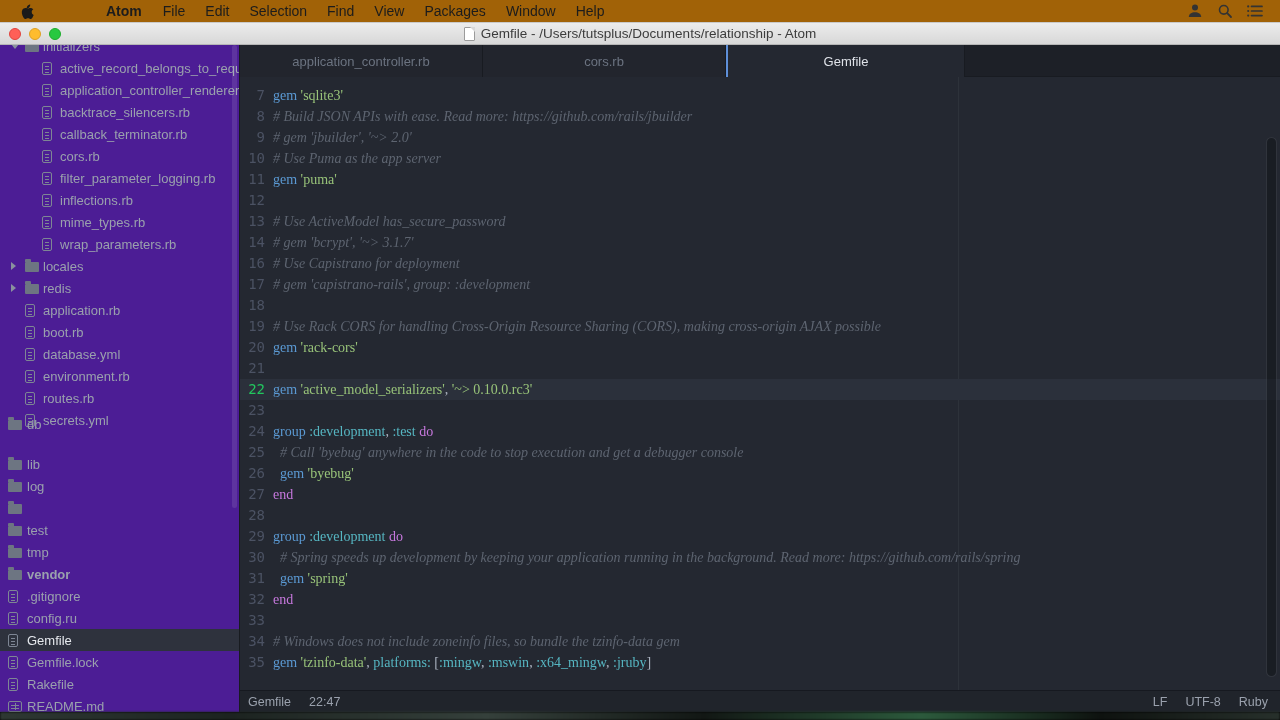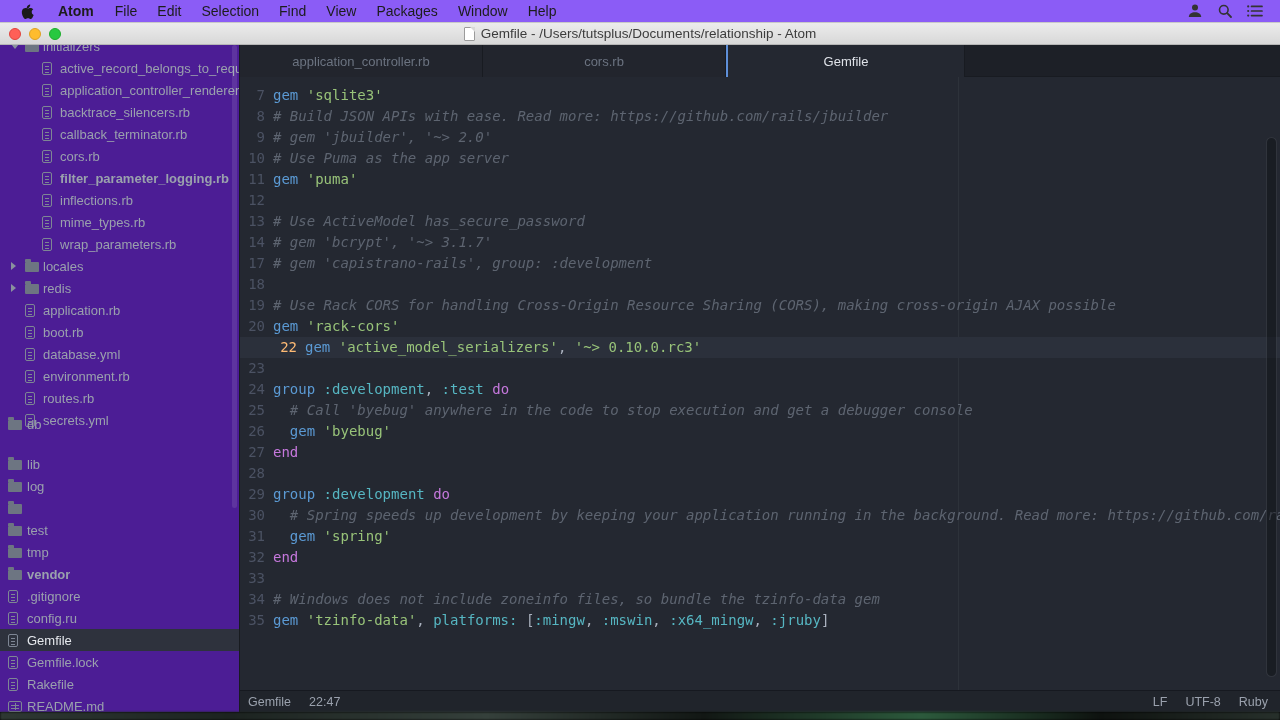--- a/index.html
+++ b/index.html
@@ -2,22 +2,22 @@
 <html><head>
 <meta charset="utf-8">
 <style>
   * { margin:0; padding:0; box-sizing:border-box; }
   html,body { width:1280px; height:720px; overflow:hidden; background:#000; }
   body { font-family:"Liberation Sans", sans-serif; }
   #screen { position:relative; width:1280px; height:720px; overflow:hidden; }
 
   
   #menubar { position:absolute; left:0; top:0; width:1280px; height:23px;
-    background:#8b5cf6; display:flex; align-items:center; color:#1c1c1c;
-    font-size:14px; border-bottom:1px solid #c9c9c9; }
+    background:#a16207; display:flex; align-items:center; color:#1c1c1c;
+    font-size:14px; border-bottom:1px solid #c9c9c9;gap:48px; }
   #apple-logo { width:17px; height:17px; margin:0 10px 0 20px; }
   .menu-item { padding:0 10px; height:23px; line-height:23px; color:#1c1c1c; }
   .menu-item.app-name { font-weight:bold; padding:0 11px; }
   #menubar-right { margin-left:auto; display:flex; align-items:center; gap:8px; padding-right:14px; }
   .mb-icon { width:22px; height:18px; display:flex; align-items:center; justify-content:center; }
 
   
   #titlebar { position:absolute; left:0; top:23px; width:1280px; height:22px;
     background:linear-gradient(#ececec,#d8d8d8); border-bottom:1px solid #b6b6b6;
     display:flex; align-items:center; justify-content:center; }
@@ -70,22 +70,22 @@
     height:33px; width:239px; }
 
   
   #editor { position:absolute; left:240px; top:32px; width:1040px; height:613px;
     background:#242831; overflow:hidden; }
   #code-lines { position:absolute; left:0; top:8px; width:1040px; }
   .code-row { position:relative; display:flex; height:21px;
     font-family:"DejaVu Sans Mono", monospace; font-size:14px; line-height:21px; white-space:pre; }
   .code-row.cursor-line { background:#2b303b; }
   .gutter { flex:0 0 33px; text-align:right; padding-right:8px; color:#4b5263; user-select:none; }
-  .cursor-line .gutter { color:#fdba74;margin-left:32px; }
-  .code-text { white-space:pre; }
+  .cursor-line .gutter { color:#22c55e; }
+  .code-text { white-space:pre;font-family:Liberation Serif, serif; }
   .tk-d { color:#abb2bf; }
   .tk-k { color:#5b9ad4; }
   .tk-s { color:#98c379; }
   .tk-y { color:#56b6c2; }
   .tk-p { color:#c678dd; }
   .tk-c { color:#5d6470; font-style:italic; }
   #wrap-guide { position:absolute; left:718px; top:0; width:1px; height:613px;
     background:rgba(171,178,191,0.07); }
   #editor-scrollbar { position:absolute; right:3px; top:60px; width:11px; height:540px;
     background:rgba(13,15,19,0.45); border:1px solid rgba(171,178,191,0.16); border-radius:6px; }
@@ -192,21 +192,21 @@
           <div class="tree-row" style="top: 78px;">
             <span class="ti ti-file" style="left: 42px;"></span>
             <span class="tree-label" style="margin-left: 60px;">callback_terminator.rb</span>
           </div>
           <div class="tree-row" style="top: 100px;">
             <span class="ti ti-file" style="left: 42px;"></span>
             <span class="tree-label" style="margin-left: 60px;">cors.rb</span>
           </div>
           <div class="tree-row" style="top: 122px;">
             <span class="ti ti-file" style="left: 42px;"></span>
-            <span class="tree-label" style="margin-left: 60px; font-weight: bold;">filter_parameter_logging.rb</span>
+            <span class="tree-label" style="margin-left: 60px;">filter_parameter_logging.rb</span>
           </div>
           <div class="tree-row" style="top: 144px;">
             <span class="ti ti-file" style="left: 42px;"></span>
             <span class="tree-label" style="margin-left: 60px;">inflections.rb</span>
           </div>
           <div class="tree-row" style="top: 166px;">
             <span class="ti ti-file" style="left: 42px;"></span>
             <span class="tree-label" style="margin-left: 60px;">mime_types.rb</span>
           </div>
           <div class="tree-row" style="top: 188px;">
@@ -319,24 +319,26 @@
       <div id="wrap-guide"></div>
       <div id="code-lines">
           <div class="code-row"><span class="gutter">7</span><span class="code-text"><span class="tk-k">gem</span><span class="tk-d"> </span><span class="tk-s">'sqlite3'</span></span></div>
           <div class="code-row"><span class="gutter">8</span><span class="code-text"><span class="tk-c"># Build JSON APIs with ease. Read more: https://github.com/rails/jbuilder</span></span></div>
           <div class="code-row"><span class="gutter">9</span><span class="code-text"><span class="tk-c"># gem 'jbuilder', '~&gt; 2.0'</span></span></div>
           <div class="code-row"><span class="gutter">10</span><span class="code-text"><span class="tk-c"># Use Puma as the app server</span></span></div>
           <div class="code-row"><span class="gutter">11</span><span class="code-text"><span class="tk-k">gem</span><span class="tk-d"> </span><span class="tk-s">'puma'</span></span></div>
           <div class="code-row"><span class="gutter">12</span><span class="code-text"></span></div>
           <div class="code-row"><span class="gutter">13</span><span class="code-text"><span class="tk-c"># Use ActiveModel has_secure_password</span></span></div>
           <div class="code-row"><span class="gutter">14</span><span class="code-text"><span class="tk-c"># gem 'bcrypt', '~&gt; 3.1.7'</span></span></div>
+          <div class="code-row"><span class="gutter">16</span><span class="code-text"><span class="tk-c"># Use Capistrano for deployment</span></span></div>
           <div class="code-row"><span class="gutter">17</span><span class="code-text"><span class="tk-c"># gem 'capistrano-rails', group: :development</span></span></div>
           <div class="code-row"><span class="gutter">18</span><span class="code-text"></span></div>
           <div class="code-row"><span class="gutter">19</span><span class="code-text"><span class="tk-c"># Use Rack CORS for handling Cross-Origin Resource Sharing (CORS), making cross-origin AJAX possible</span></span></div>
           <div class="code-row"><span class="gutter">20</span><span class="code-text"><span class="tk-k">gem</span><span class="tk-d"> </span><span class="tk-s">'rack-cors'</span></span></div>
+          <div class="code-row"><span class="gutter">21</span><span class="code-text"></span></div>
           <div class="code-row cursor-line"><span class="gutter">22</span><span class="code-text"><span class="tk-k">gem</span><span class="tk-d"> </span><span class="tk-s">'active_model_serializers'</span><span class="tk-d">, </span><span class="tk-s">'~&gt; 0.10.0.rc3'</span></span></div>
           <div class="code-row"><span class="gutter">23</span><span class="code-text"></span></div>
           <div class="code-row"><span class="gutter">24</span><span class="code-text"><span class="tk-k">group</span><span class="tk-d"> </span><span class="tk-y">:development</span><span class="tk-d">, </span><span class="tk-y">:test</span><span class="tk-d"> </span><span class="tk-p">do</span></span></div>
           <div class="code-row"><span class="gutter">25</span><span class="code-text"><span class="tk-c">  # Call 'byebug' anywhere in the code to stop execution and get a debugger console</span></span></div>
           <div class="code-row"><span class="gutter">26</span><span class="code-text"><span class="tk-d">  </span><span class="tk-k">gem</span><span class="tk-d"> </span><span class="tk-s">'byebug'</span></span></div>
           <div class="code-row"><span class="gutter">27</span><span class="code-text"><span class="tk-p">end</span></span></div>
           <div class="code-row"><span class="gutter">28</span><span class="code-text"></span></div>
           <div class="code-row"><span class="gutter">29</span><span class="code-text"><span class="tk-k">group</span><span class="tk-d"> </span><span class="tk-y">:development</span><span class="tk-d"> </span><span class="tk-p">do</span></span></div>
           <div class="code-row"><span class="gutter">30</span><span class="code-text"><span class="tk-c">  # Spring speeds up development by keeping your application running in the background. Read more: https://github.com/rails/spring</span></span></div>
           <div class="code-row"><span class="gutter">31</span><span class="code-text"><span class="tk-d">  </span><span class="tk-k">gem</span><span class="tk-d"> </span><span class="tk-s">'spring'</span></span></div>

